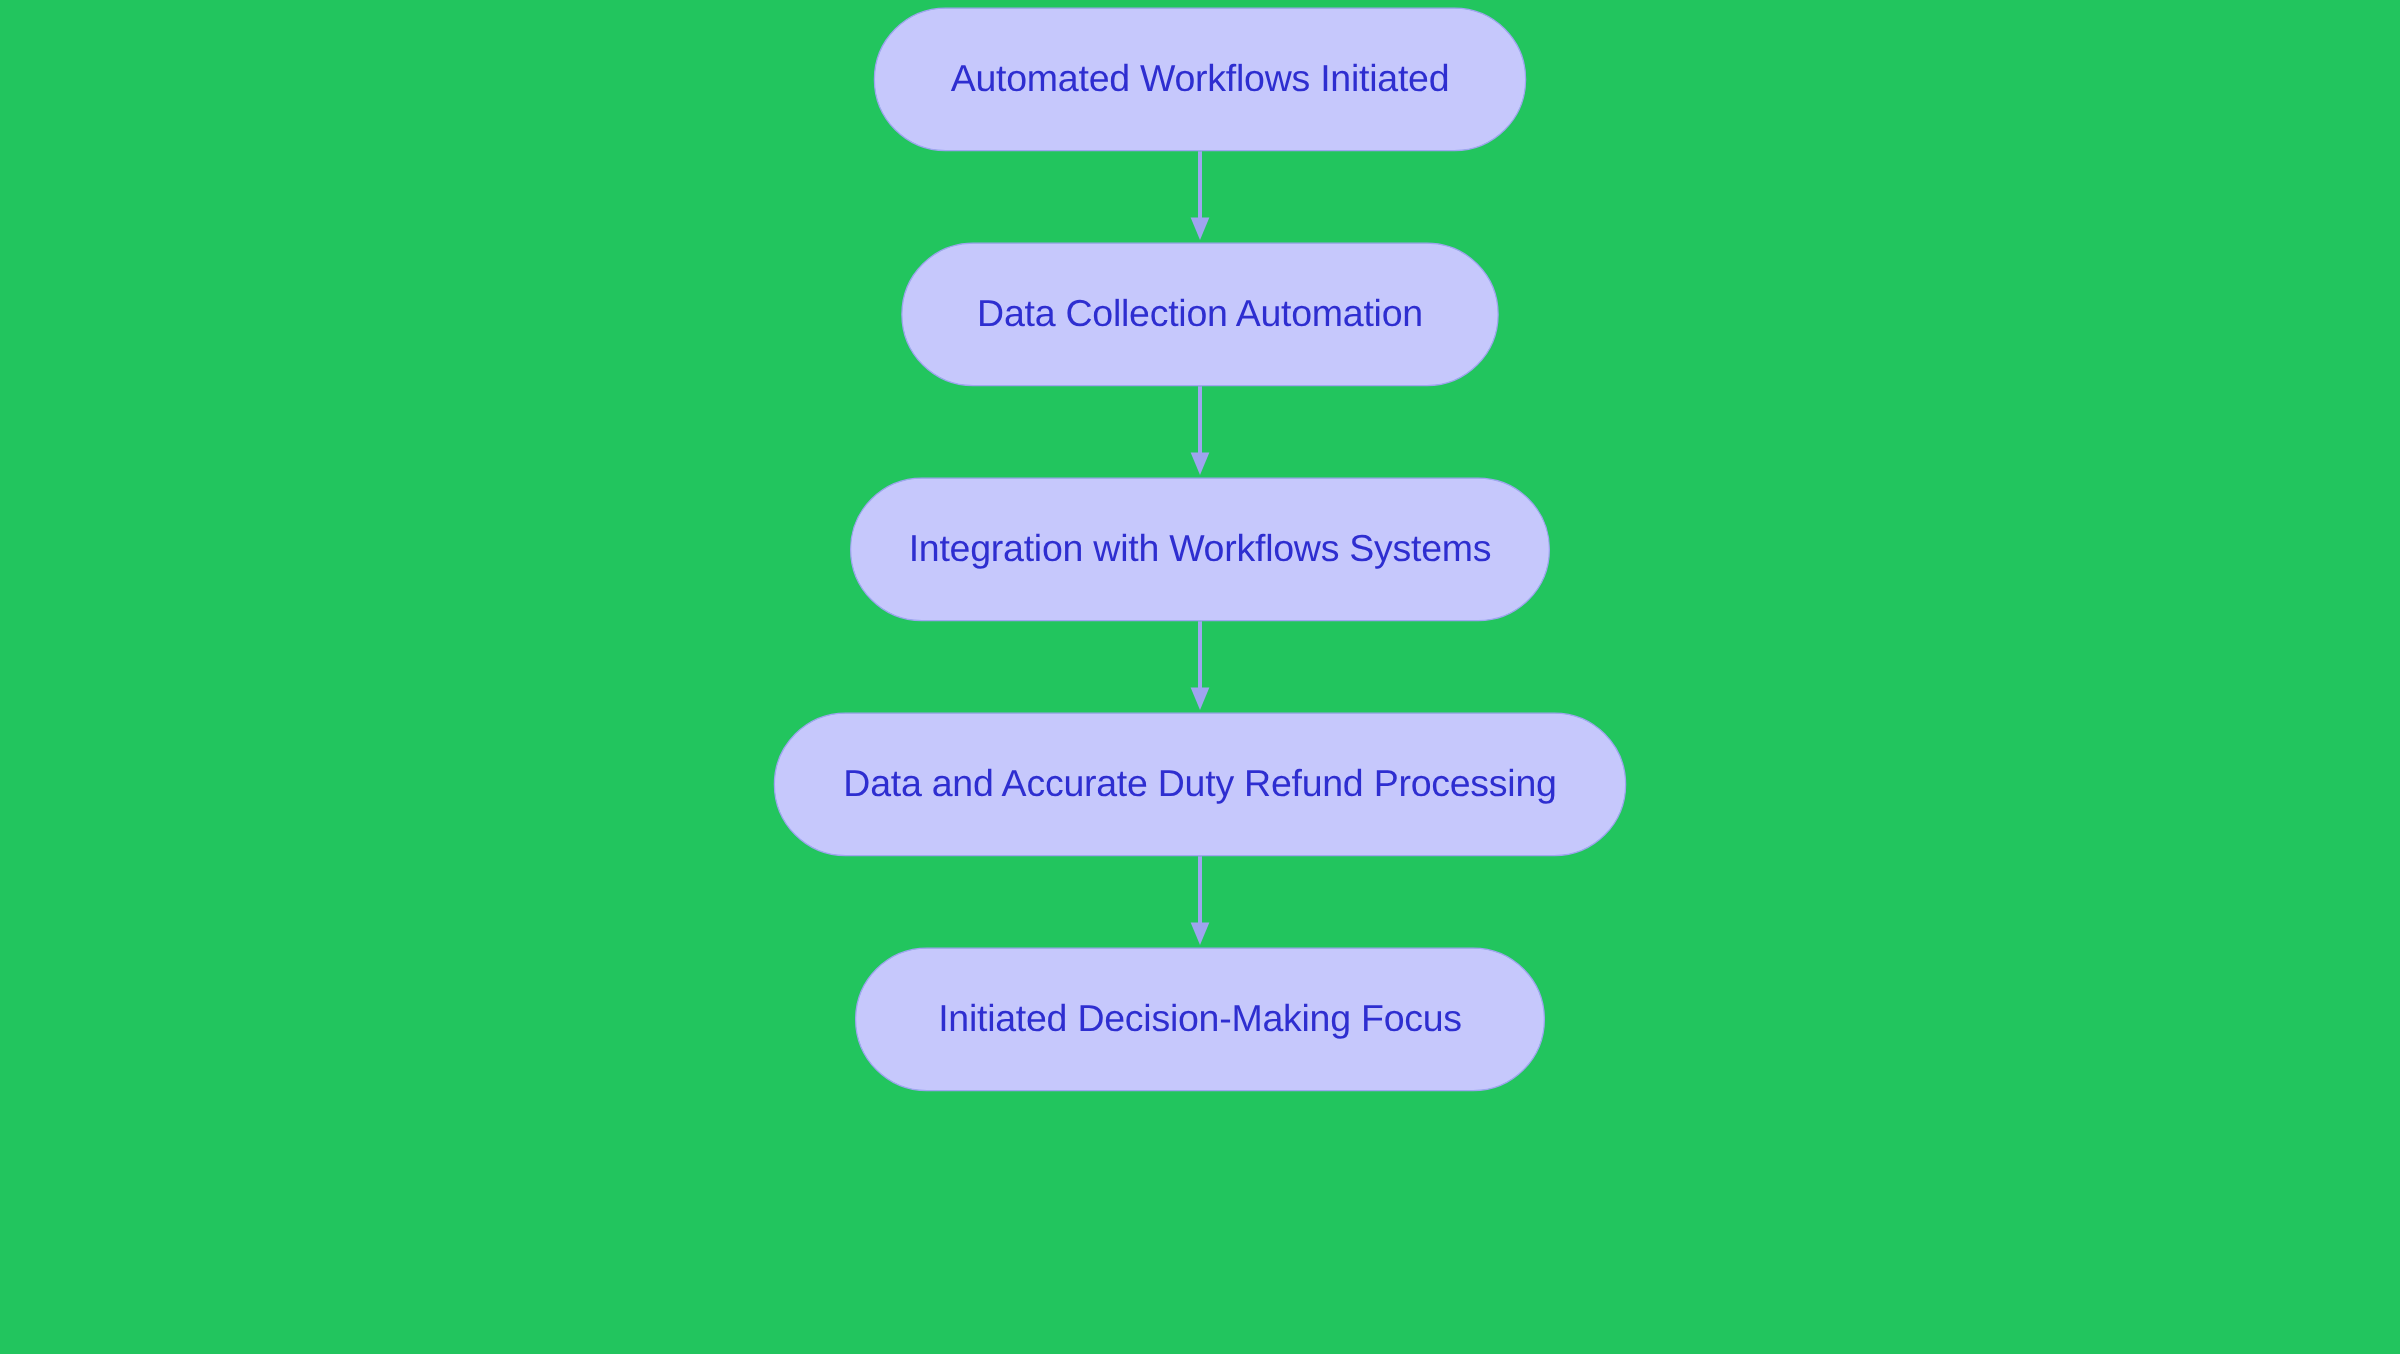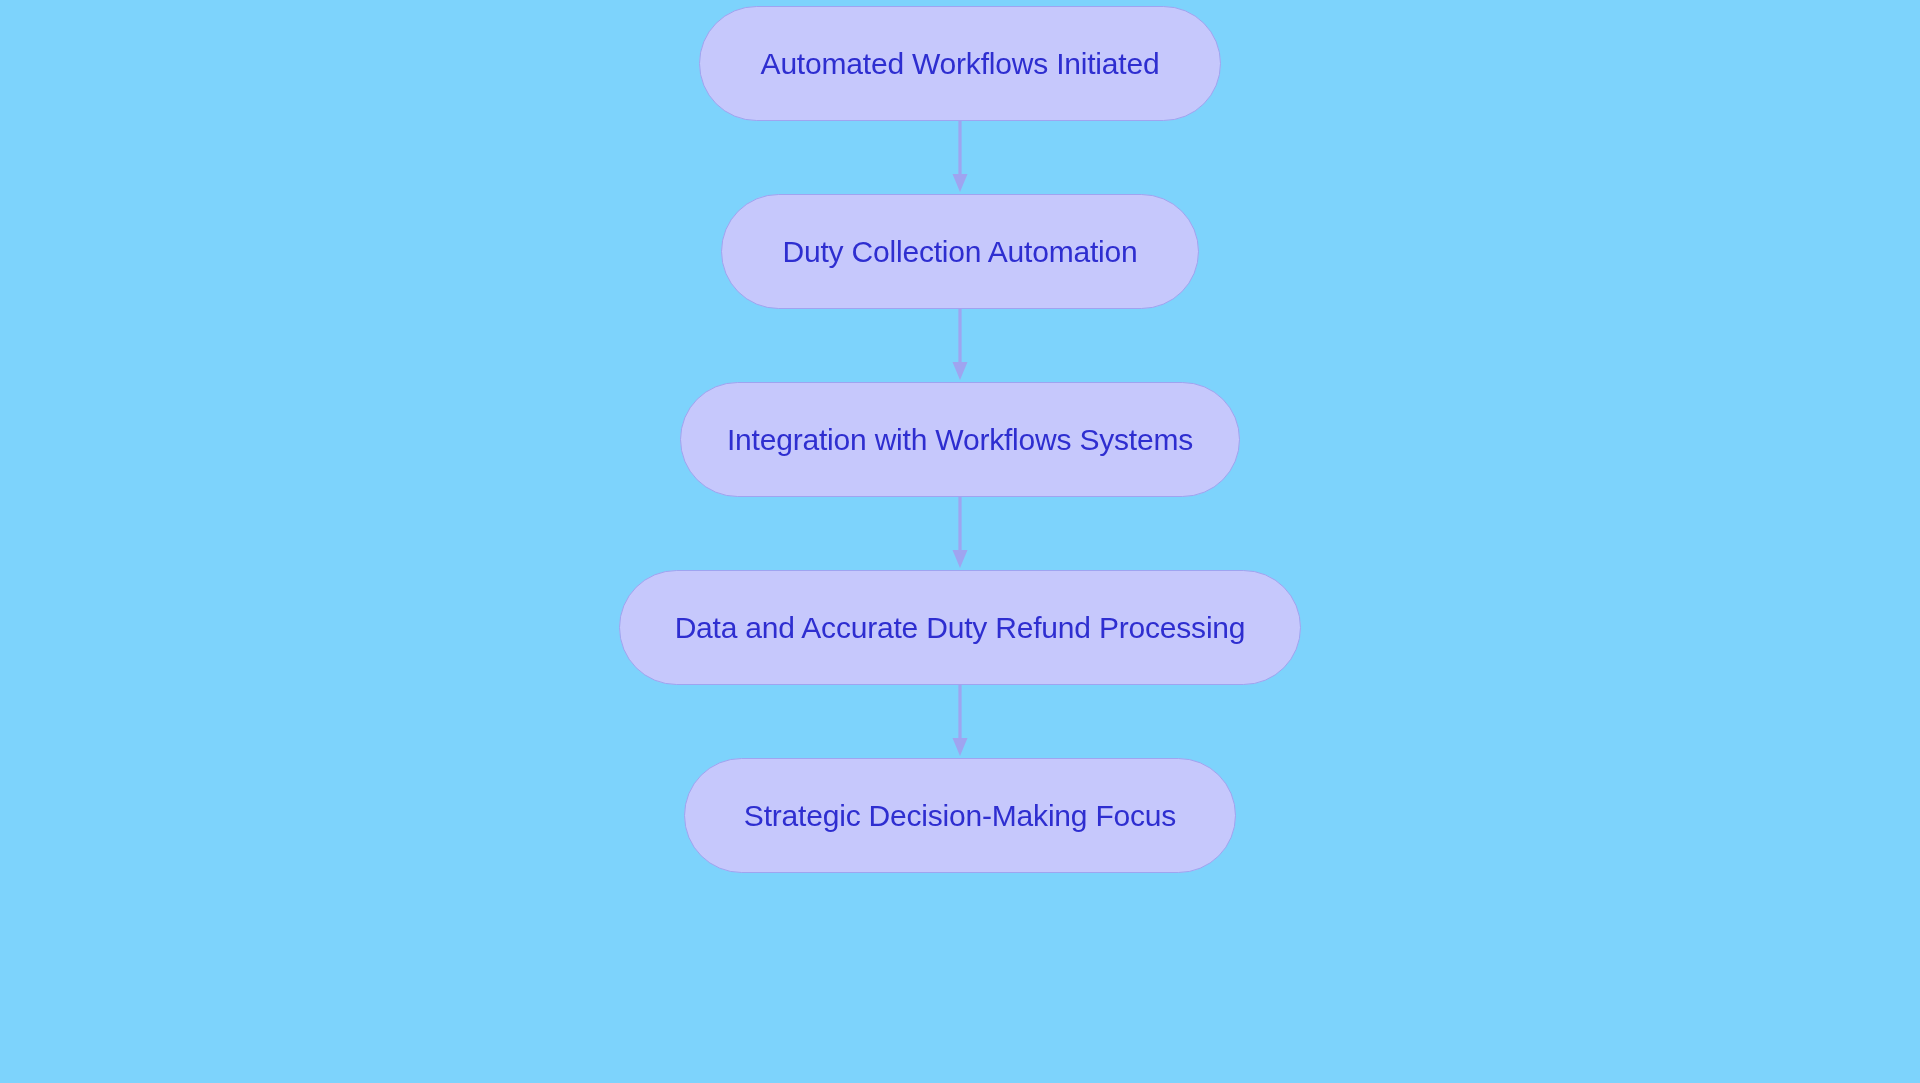--- a/index.html
+++ b/index.html
@@ -12,21 +12,21 @@
     width: 1920px;
     height: 1083px;
     overflow: hidden;
     font-family: "Liberation Sans", sans-serif;
   }
 
   #flow-canvas {
     position: relative;
     width: 1920px;
     height: 1083px;
-    background: #7dd3fc;
+    background: #22c55e;
   }
 
   
   .flow-column {
     position: absolute;
     left: 0;
     top: 0;
     width: 1920px;
     height: 1083px;
     display: flex;
@@ -97,21 +97,21 @@
     </div>
 
     <div class="connector gap-1">
       <svg width="22" height="73" viewBox="0 0 22 73" aria-hidden="true">
         <line x1="11" y1="0" x2="11" y2="56" stroke="#9fa4f0" stroke-width="3.2"></line>
         <polygon points="3.5,53 18.5,53 11,71" fill="#9fa4f0"></polygon>
       </svg>
     </div>
 
     <div class="node node-w2">
-      <span class="node-label">Duty Collection Automation</span>
+      <span class="node-label">Data Collection Automation</span>
     </div>
 
     <div class="connector gap-2">
       <svg width="22" height="73" viewBox="0 0 22 73" aria-hidden="true">
         <line x1="11" y1="0" x2="11" y2="56" stroke="#9fa4f0" stroke-width="3.2"></line>
         <polygon points="3.5,53 18.5,53 11,71" fill="#9fa4f0"></polygon>
       </svg>
     </div>
 
     <div class="node node-w3">
@@ -130,17 +130,17 @@
     </div>
 
     <div class="connector gap-4">
       <svg width="22" height="73" viewBox="0 0 22 73" aria-hidden="true">
         <line x1="11" y1="0" x2="11" y2="56" stroke="#9fa4f0" stroke-width="3.2"></line>
         <polygon points="3.5,53 18.5,53 11,71" fill="#9fa4f0"></polygon>
       </svg>
     </div>
 
     <div class="node node-w5">
-      <span class="node-label">Strategic Decision-Making Focus</span>
+      <span class="node-label">Initiated Decision-Making Focus</span>
     </div>
 
   </div>
 </div>
 
 </body></html>

